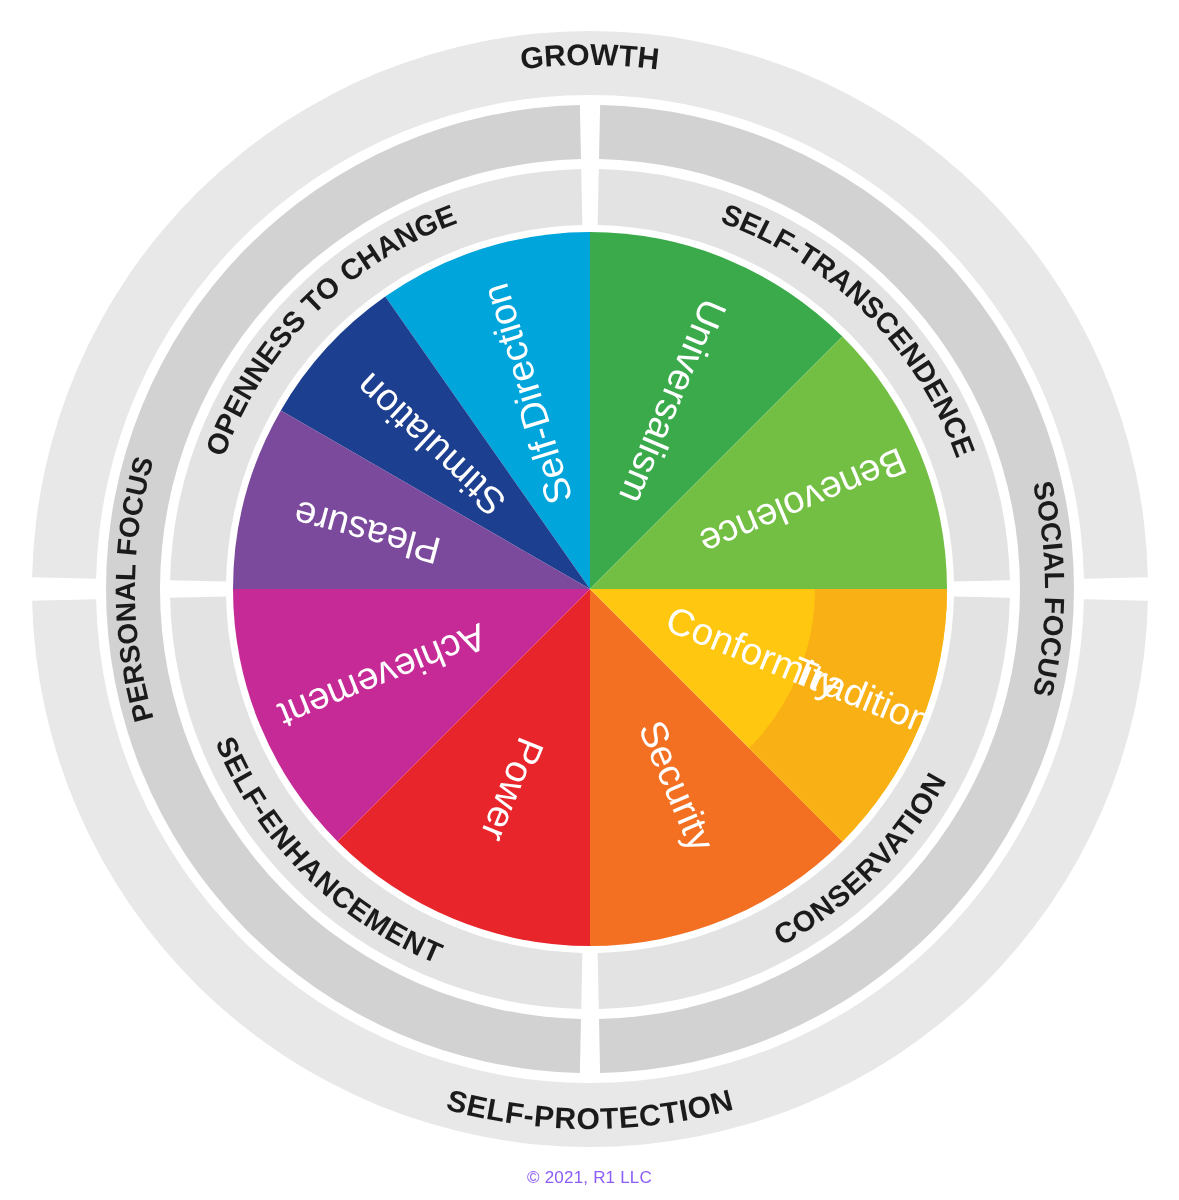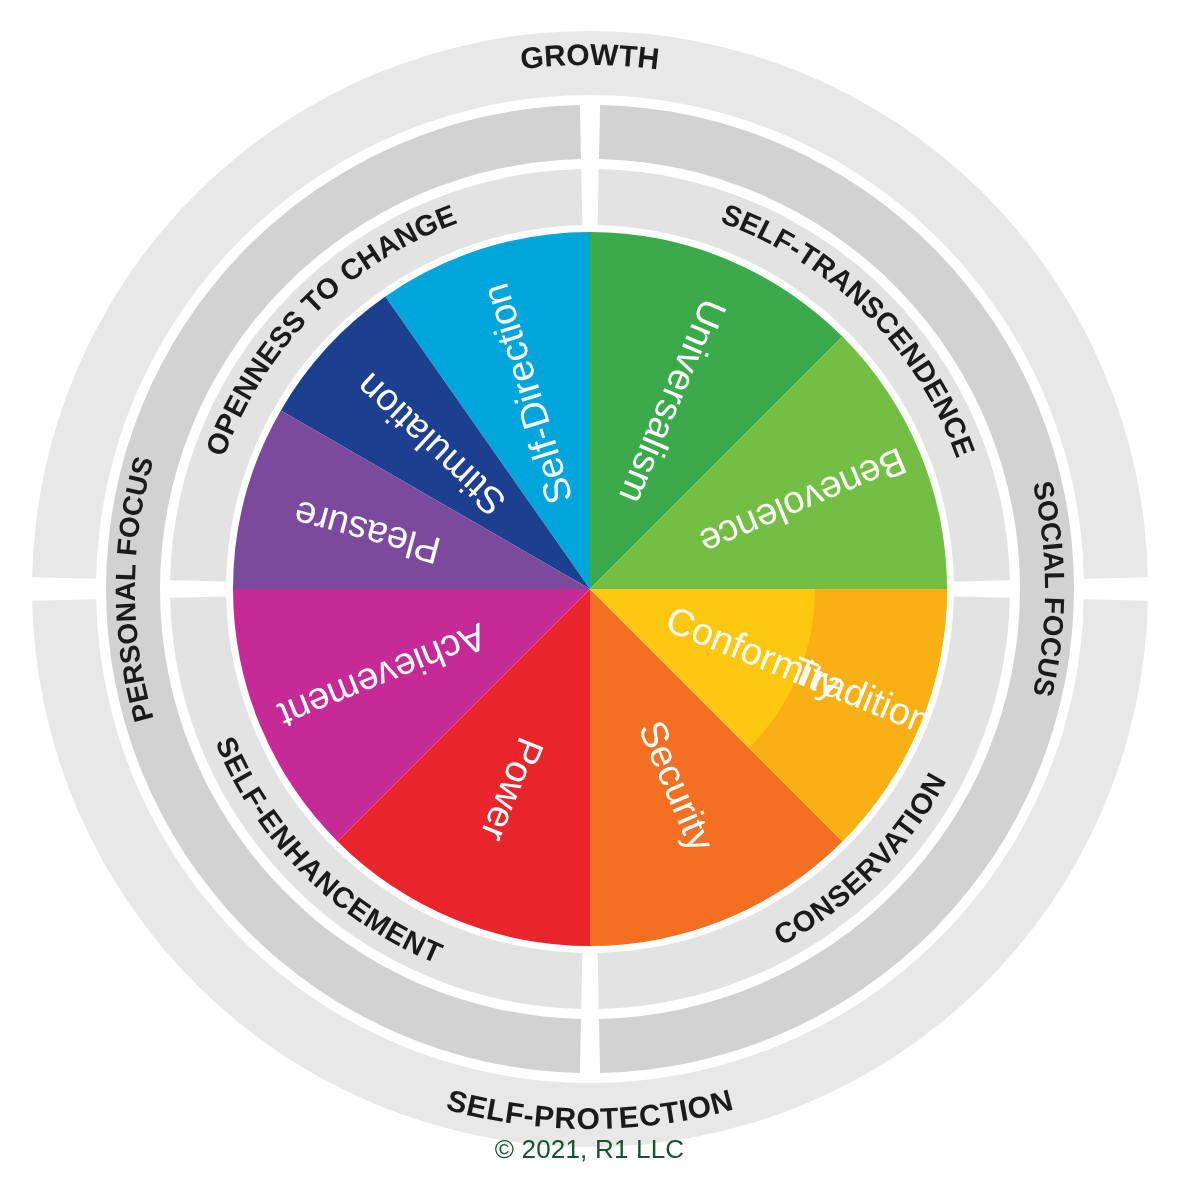--- a/index.html
+++ b/index.html
@@ -26,25 +26,25 @@
   .wedge-label{
     font-family:"Liberation Sans", sans-serif;
     font-weight:normal;
     font-size:38px;
     fill:#ffffff;
   }
 
   #copyright{
     position:absolute;
     left:0; right:0;
-    top:1134px;
+    top:1168px;
     text-align:center;
     font-family:"Liberation Sans", sans-serif;
-    font-size:26px;
-    color:#14532d;
+    font-size:17px;
+    color:#8b5cf6;
     letter-spacing:0.2px;
   }
 </style>
 </head>
 <body>
 
 <div id="stage">
 
   <svg id="wheel" viewBox="0 0 1179 1200" xmlns="http://www.w3.org/2000/svg">
 

